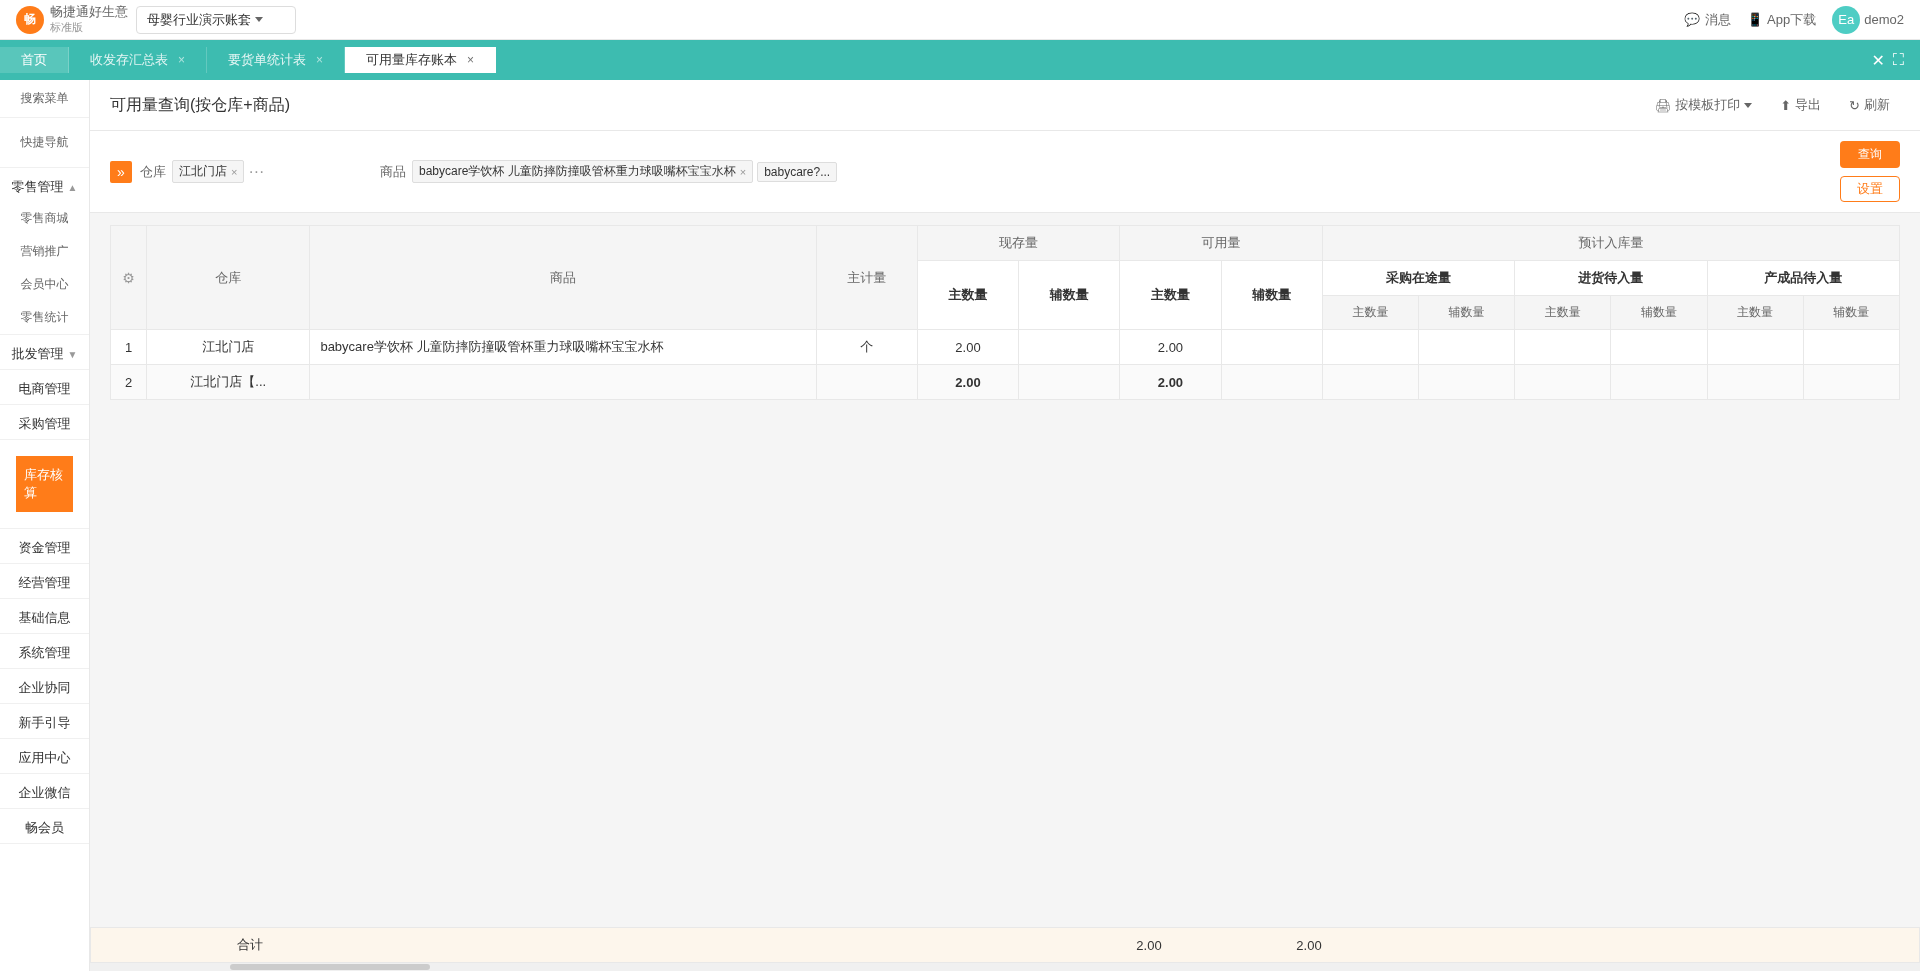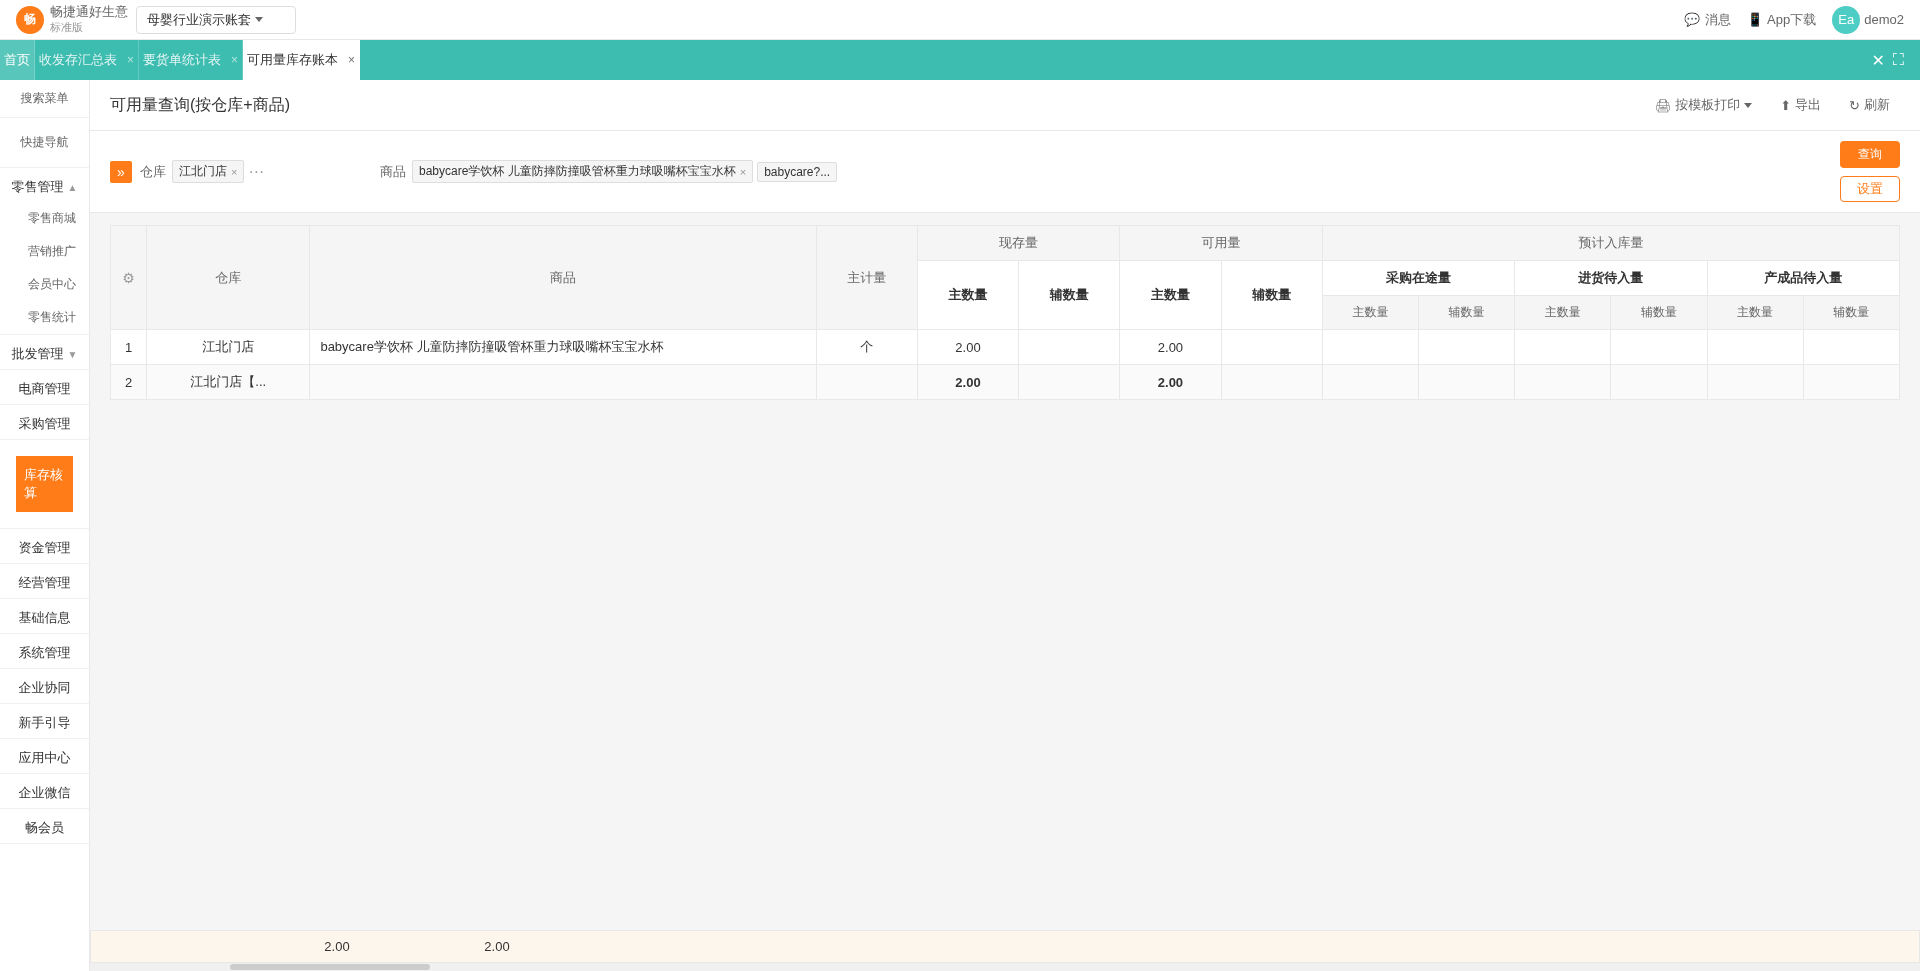--- a/index.html
+++ b/index.html
@@ -12,40 +12,40 @@
     .logo-icon { width: 28px; height: 28px; background: #ff7c19; border-radius: 50%; display: flex; align-items: center; justify-content: center; color: #fff; font-size: 12px; font-weight: bold; }
     .logo-text { font-size: 13px; color: #666; line-height: 1.2; }
     .biaotiban { font-size: 11px; color: #999; }
     .tenant-selector { display: flex; align-items: center; gap: 4px; padding: 4px 10px; border: 1px solid #ddd; border-radius: 4px; cursor: pointer; font-size: 13px; color: #333; background: #fff; min-width: 160px; }
     .top-bar-right { display: flex; align-items: center; gap: 16px; }
     .top-icon-btn { display: flex; align-items: center; gap: 4px; cursor: pointer; color: #666; font-size: 13px; }
     .avatar { width: 28px; height: 28px; border-radius: 50%; background: #4ecdc4; display: flex; align-items: center; justify-content: center; color: #fff; font-size: 13px; }
 
     
     .tab-bar { height: 40px; background: #3dbcb0; display: flex; align-items: center; padding: 0 0; flex-shrink: 0; position: relative; }
-    .tab-item { height: 40px; display: flex; align-items: center; gap: 6px; padding: 0 4px; cursor: pointer; font-size: 13px; color: rgba(255,255,255,0.85); border-right: 1px solid rgba(255,255,255,0.2); position: relative; }
+    .tab-item { height: 26px; display: flex; align-items: center; gap: 6px; padding: 0 21px; cursor: pointer; font-size: 13px; color: rgba(255,255,255,0.85); border-right: 1px solid rgba(255,255,255,0.2); position: relative; }
     .tab-item.active { background: #fff; color: #333; }
     .tab-item .close-tab { margin-left: 4px; color: inherit; opacity: 0.7; font-size: 12px; cursor: pointer; }
     .tab-home { background: rgba(255,255,255,0.15); color: #fff; }
     .tab-bar-right { margin-left: auto; display: flex; align-items: center; gap: 8px; padding-right: 16px; }
     .tab-bar-right .icon-btn { color: #fff; cursor: pointer; font-size: 16px; }
 
     
     .main-layout { display: flex; flex: 1; overflow: hidden; }
 
     
     .sidebar { width: 90px; background: #fff; border-right: 1px solid #e8e8e8; display: flex; flex-direction: column; flex-shrink: 0; overflow-y: auto; }
     .sidebar-search { padding: 10px 8px; border-bottom: 1px solid #f0f0f0; text-align: center; }
     .sidebar-search-btn { font-size: 12px; color: #666; cursor: pointer; }
     .sidebar-nav { padding: 8px 0; border-bottom: 1px solid #f0f0f0; }
     .sidebar-nav-item { padding: 8px 0; text-align: center; font-size: 12px; color: #666; cursor: pointer; }
     .sidebar-section { border-bottom: 1px solid #f0f0f0; }
     .sidebar-section-header { display: flex; align-items: center; justify-content: center; gap: 4px; padding: 10px 8px 6px; font-size: 13px; color: #333; cursor: pointer; }
     .sidebar-section-header .arrow { font-size: 10px; color: #999; }
-    .sidebar-item { padding: 8px 13px; text-align: right; font-size: 12px; color: #666; cursor: pointer; }
+    .sidebar-item { padding: 8px 0; text-align: center; font-size: 12px; color: #666; cursor: pointer; }
 
     
     .content-area { flex: 1; display: flex; flex-direction: column; overflow: hidden; background: #f5f5f5; }
 
     
     .page-header { background: #fff; padding: 12px 20px; display: flex; align-items: center; justify-content: space-between; border-bottom: 1px solid #e8e8e8; flex-shrink: 0; }
     .page-title { font-size: 16px; font-weight: 500; color: #333; }
     .page-actions { display: flex; align-items: center; gap: 8px; }
     .page-action-btn { display: flex; align-items: center; gap: 4px; padding: 4px 10px; font-size: 13px; color: #666; cursor: pointer; border: none; background: none; }
 
@@ -350,20 +350,23 @@
           </tr>
         </tbody>
       </table>
     </div>
 
     <div class="table-footer">
       <div style="display:flex; width:100%; align-items:center;">
 
         <div style="min-width:36px;"></div>
         <div style="min-width:90px;"></div>
+        <div style="flex:1; min-width:200px;">
+          <span class="footer-label">合计</span>
+        </div>
         <div style="min-width:70px;"></div>
 
         <div class="footer-cell" style="min-width:80px; text-align:center;">2.00</div>
 
         <div class="footer-cell" style="min-width:80px;"></div>
 
         <div class="footer-cell" style="min-width:80px; text-align:center;">2.00</div>
 
         <div class="footer-cell" style="min-width:80px;"></div>
         <div class="footer-cell" style="min-width:80px;"></div>

